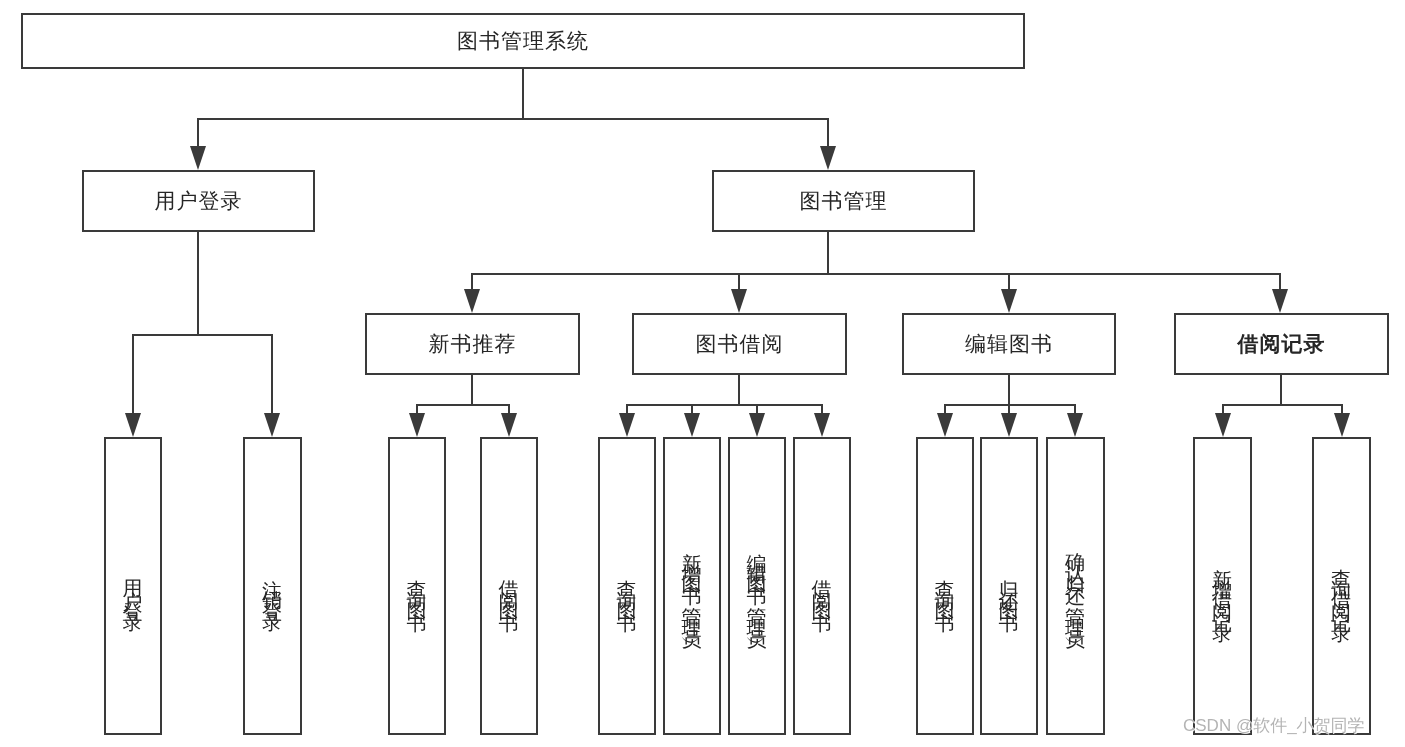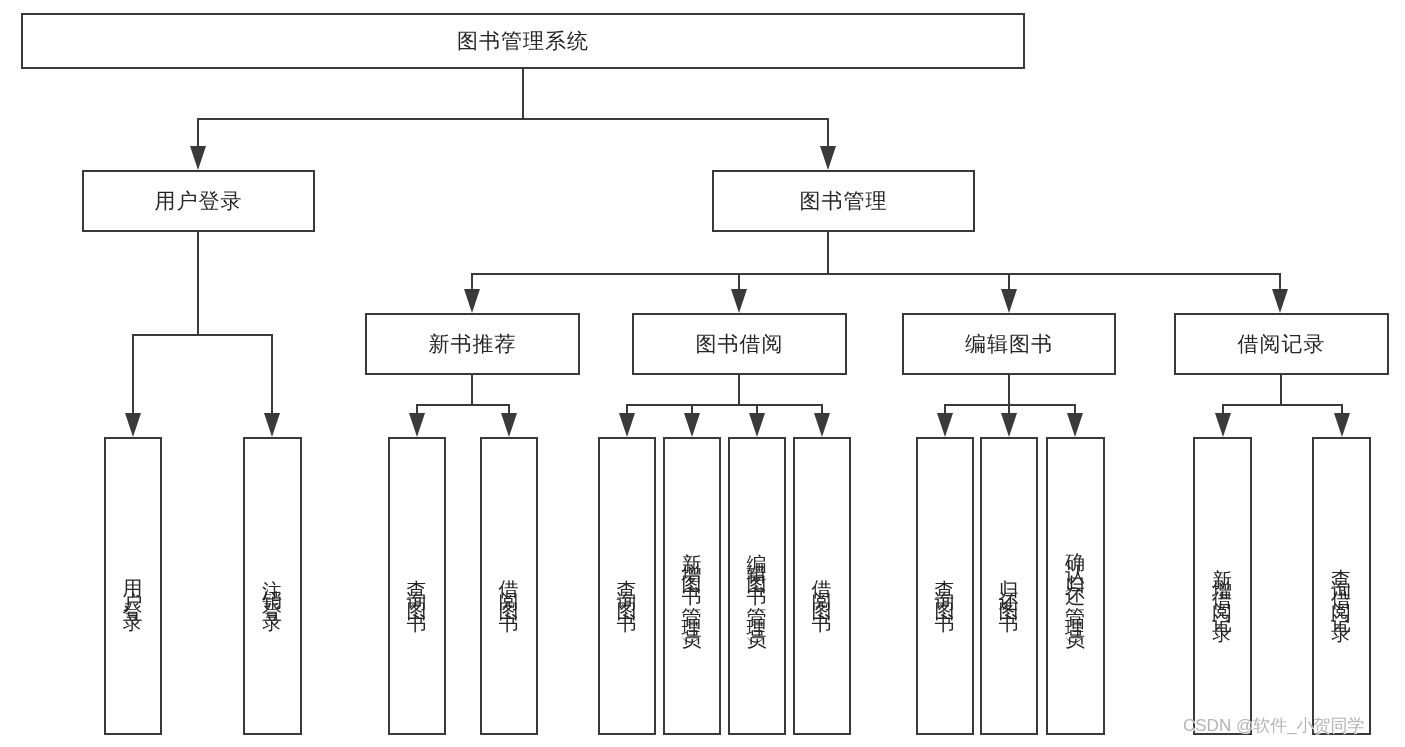--- a/index.html
+++ b/index.html
@@ -115,21 +115,21 @@
 
   <div class="node h-label" style="left:365px; top:313px; width:215px; height:62px;">
     <span>新书推荐</span>
   </div>
   <div class="node h-label" style="left:632px; top:313px; width:215px; height:62px;">
     <span>图书借阅</span>
   </div>
   <div class="node h-label" style="left:902px; top:313px; width:214px; height:62px;">
     <span>编辑图书</span>
   </div>
-  <div class="node h-label" style="left:1174px; top:313px; width:215px; height:62px;">
+  <div class="node h-label" style="left:1174px; top:313px; width:215px; height:62px;font-weight:bold;">
     <span>借阅记录</span>
   </div>
 
   <div class="vline" style="left:471px; top:375px; height:29px;"></div>
   <div class="hline" style="left:416px; top:404px; width:94px;"></div>
   <div class="vline" style="left:416px; top:404px; height:9px;"></div>
   <div class="arrow" style="left:409px; top:413px;"></div>
   <div class="vline" style="left:508px; top:404px; height:9px;"></div>
   <div class="arrow" style="left:501px; top:413px;"></div>
 

